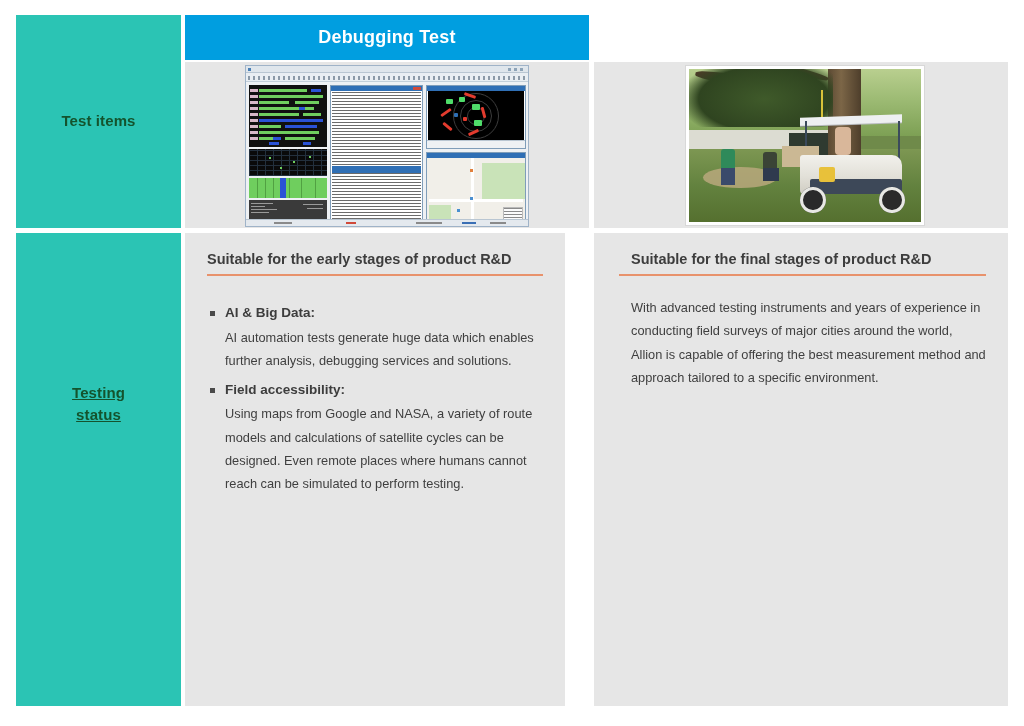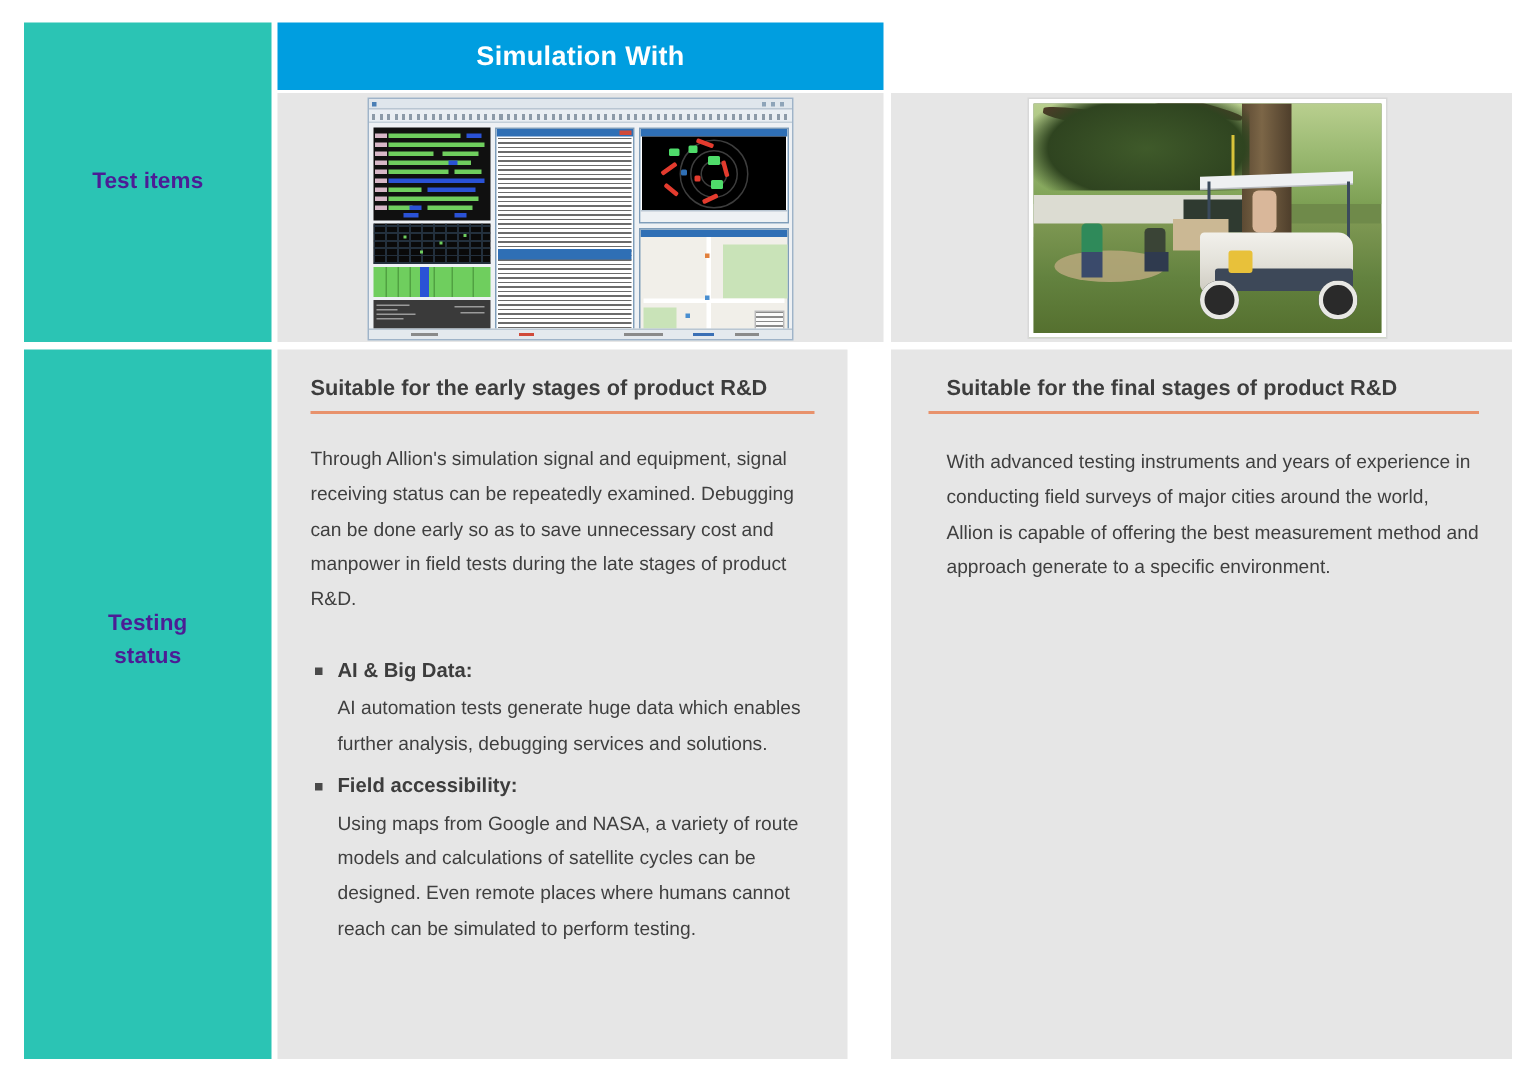--- a/index.html
+++ b/index.html
@@ -36,28 +36,28 @@
     background: #2bc4b4;
   }
 
   .teal-top   { left:16px;  top:15px;  width:165px; height:213px; }
   .teal-bot   { left:16px;  top:233px; width:165px; height:473px; }
 
   .teal-label {
     position: absolute;
     left: 0; right: 0;
     text-align: center;
-    color: #4c1d95;
+    color: #14532d;
     font-weight: bold;
     font-size: 15px;
     line-height: 1.45;
     letter-spacing: .1px;
   }
   .teal-top .teal-label { top: 95px; }
-  .teal-bot .teal-label { top: 172px; }
+  .teal-bot .teal-label { top: 149px; text-decoration: underline; }
 
   .hdr {
     background: #0a9de2;
     background: #009ee0;
     height: 45px;
     top: 15px;
     color: #ffffff;
     font-weight: bold;
     font-size: 18px;
     display: flex;
@@ -371,21 +371,21 @@
   </div>
 
   <div class="cell teal teal-bot">
     <div class="teal-label">
       <div>Testing</div>
       <div>status</div>
     </div>
   </div>
 
   <div class="cell hdr hdr-sim">
-    <span>Simulation With</span>
+    <span>Debugging Test</span>
   </div>
 
   <div class="cell imgcell imgcell-sim">
     <div class="shot">
       <div class="shot-titlebar"></div>
       <div class="shot-toolbar"></div>
       <div class="shot-body">
 
         <div class="pane p-timeline">
           <div class="lbl" style="top:4px"></div>
@@ -527,37 +527,36 @@
       <div class="ph-cart-body"></div>
       <div class="ph-cart-skirt"></div>
       <div class="ph-person" style="left:56%;top:64%;width:7%;height:10%;background:#e8c13a;border-radius:2px"></div>
       <div class="ph-wheel" style="left:48%"></div>
       <div class="ph-wheel" style="left:82%"></div>
     </div>
   </div>
 
   <div class="cell bodycell bodycell-sim">
     <div class="sec-title">Suitable for the early stages of product R&amp;D</div>
-    <p class="para">Through Allion's simulation signal and equipment, signal receiving status can be repeatedly examined. Debugging can be done early so as to save unnecessary cost  and manpower in field tests during the late stages of product R&amp;D.</p>
 
     <div class="bullet-block second">
       <div class="bullet-head">
         <span class="bullet-marker"></span>
         <span>AI &amp; Big Data:</span>
       </div>
       <div class="bullet-body">AI automation tests generate huge data which enables further analysis, debugging services and solutions.</div>
     </div>
 
     <div class="bullet-block">
       <div class="bullet-head">
         <span class="bullet-marker"></span>
         <span>Field accessibility:</span>
       </div>
       <div class="bullet-body">Using maps from Google and NASA, a variety of route models and calculations of satellite cycles can be designed. Even remote places where humans cannot reach can be simulated to perform testing.</div>
     </div>
   </div>
 
   <div class="cell bodycell bodycell-road">
     <div class="sec-title">Suitable for the final stages of product R&amp;D</div>
-    <p class="para">With advanced testing instruments and years of experience in conducting field surveys of major cities around the world, Allion is capable of offering the best measurement method and approach generate to a specific environment.</p>
+    <p class="para">With advanced testing instruments and years of experience in conducting field surveys of major cities around the world, Allion is capable of offering the best measurement method and approach tailored to a specific environment.</p>
   </div>
 
 </div>
 
 </body></html>

